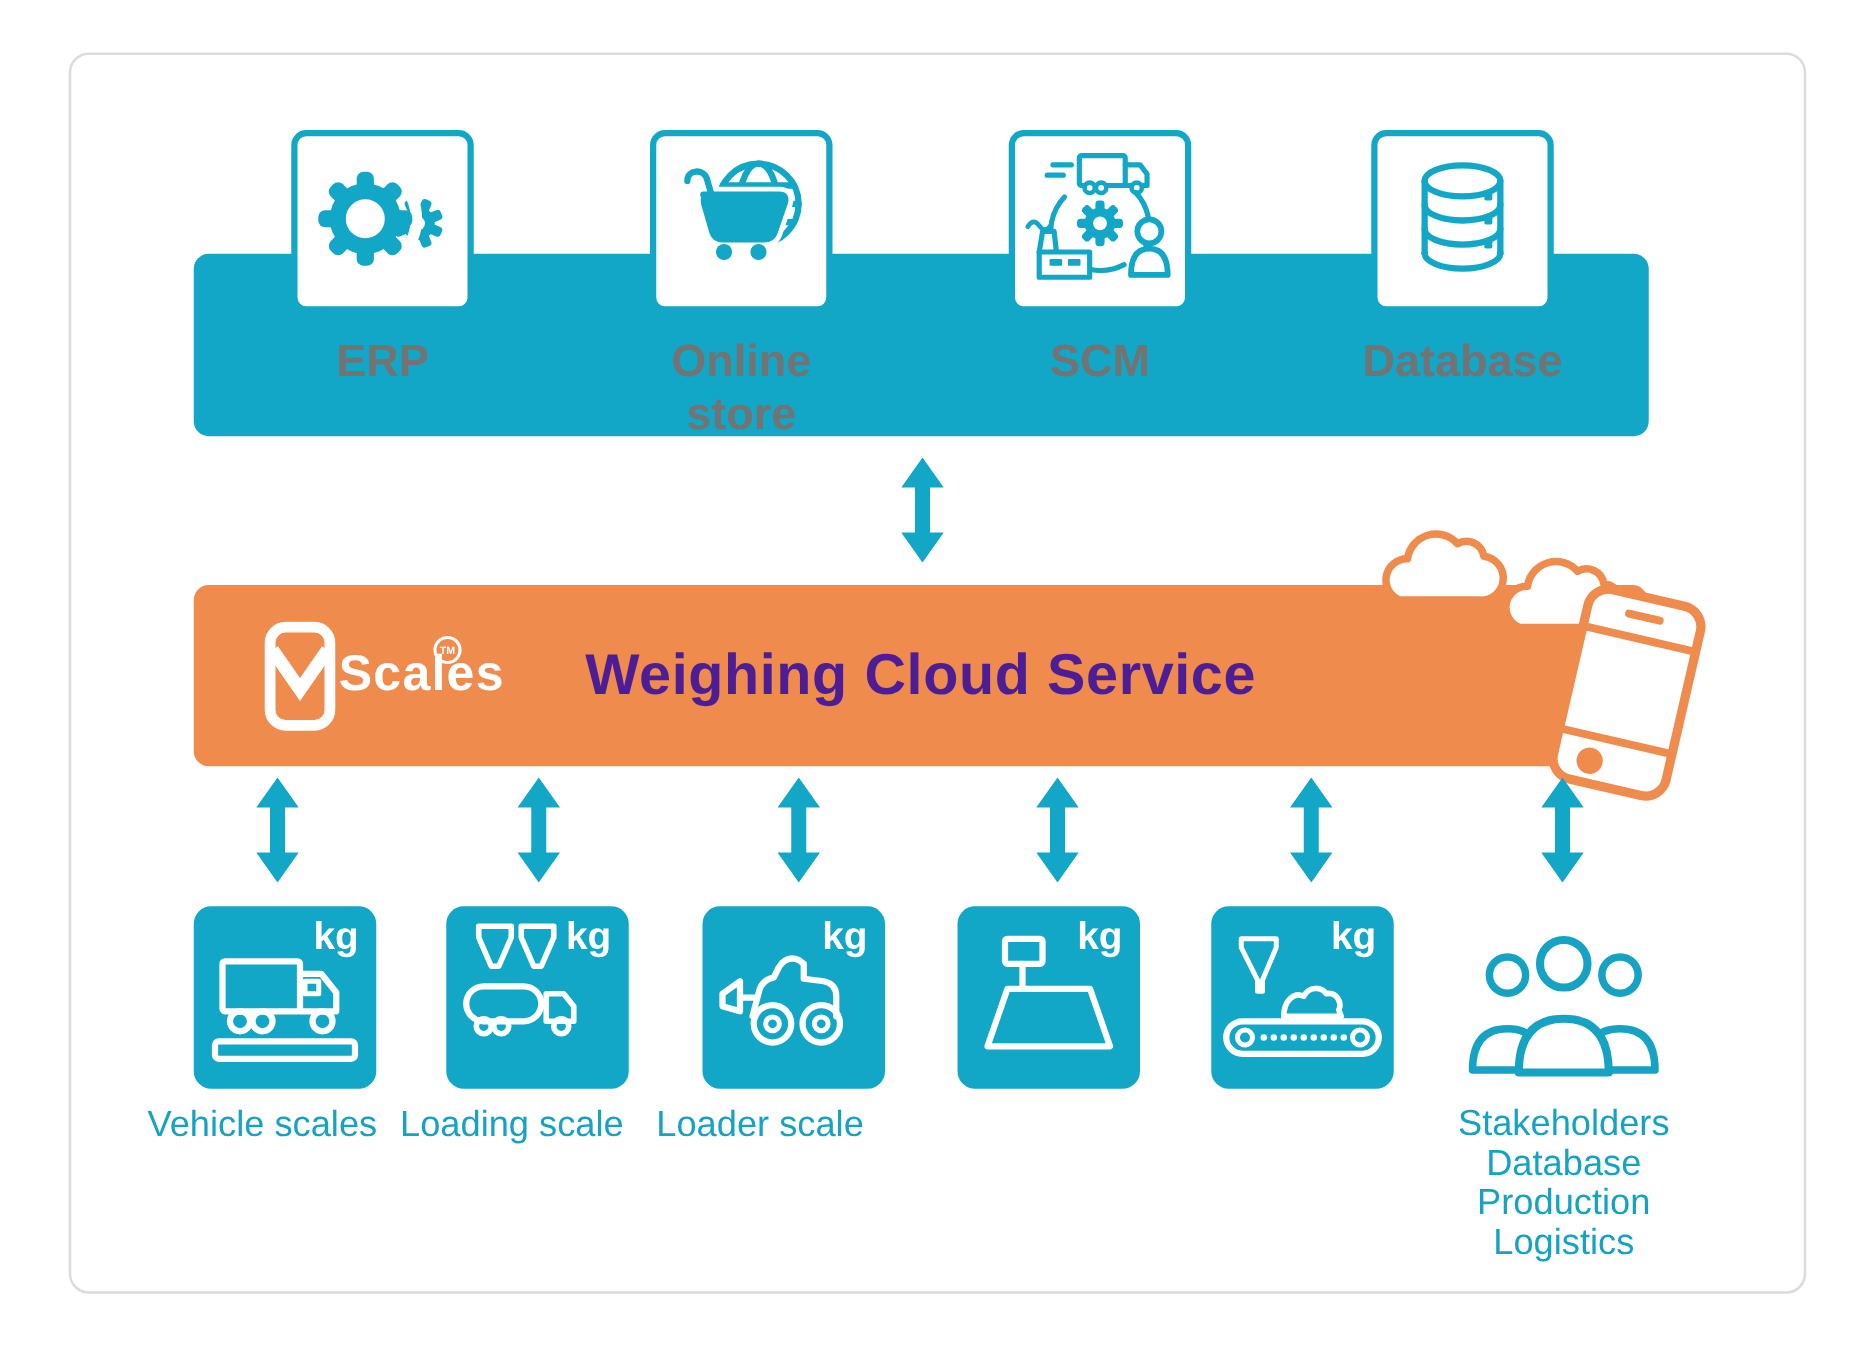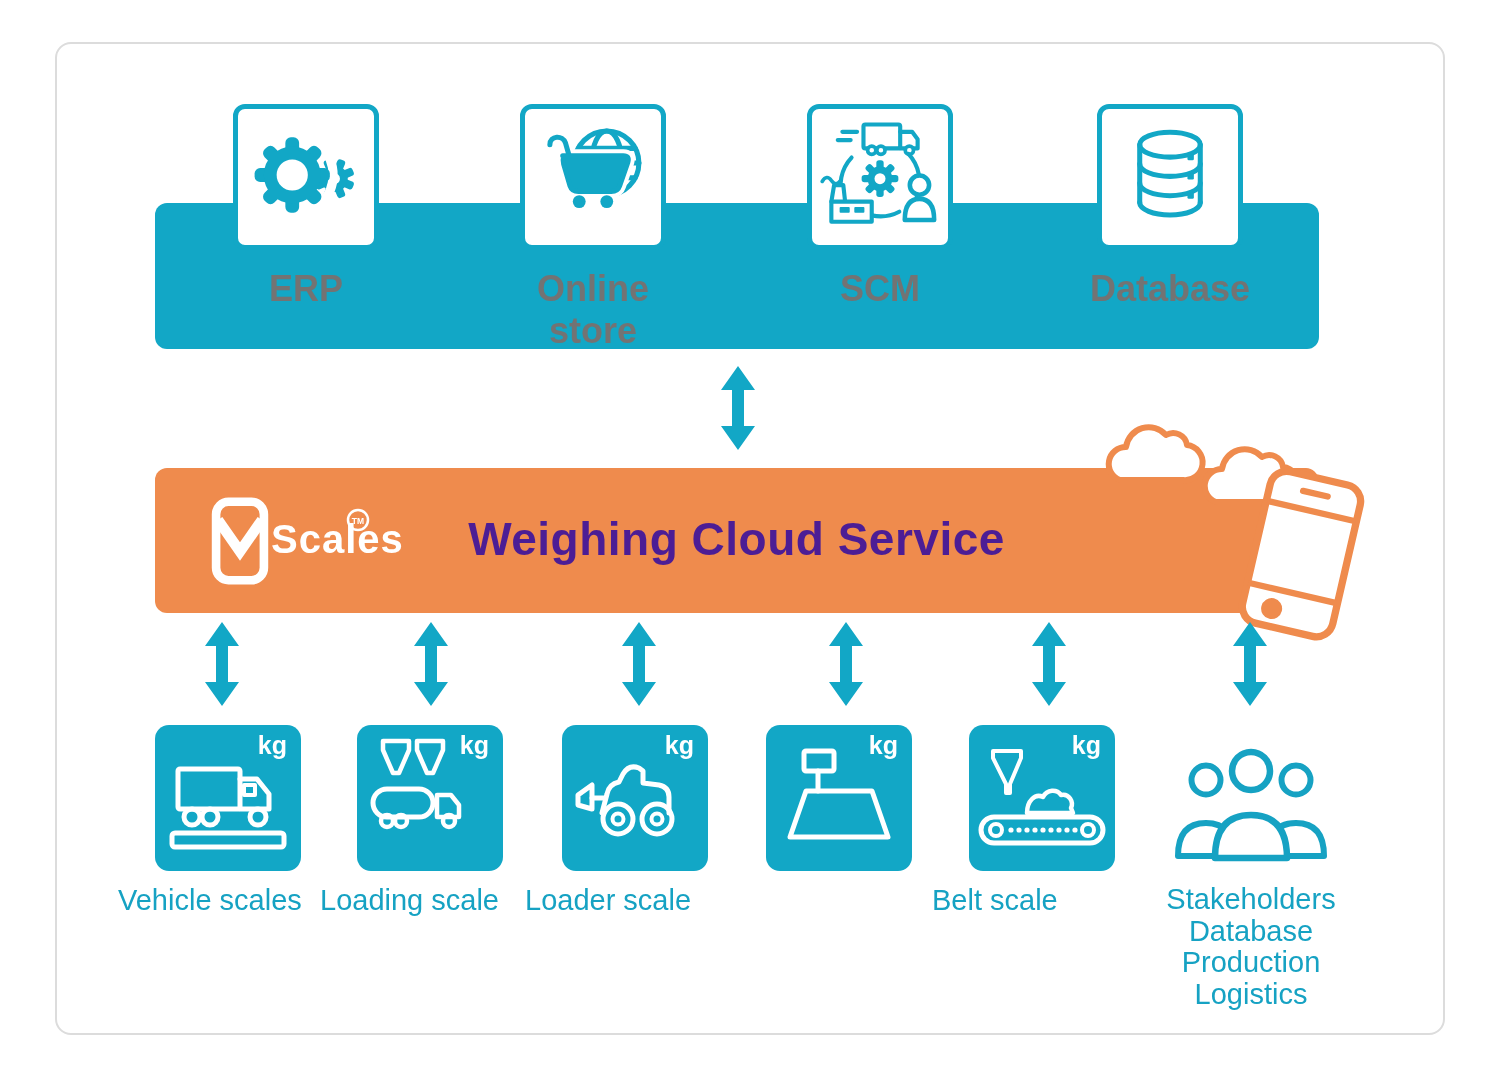--- a/index.html
+++ b/index.html
@@ -16,21 +16,21 @@
   .barlabel{top:268px;width:200px;text-align:center;color:#737373;font-size:36px;font-weight:bold;}
   
   .cloudbar{left:155px;top:468px;width:1163px;height:145px;background:#ef8b4d;border-radius:12px;}
   .cloudtitle{left:155px;top:512px;width:1163px;text-align:center;color:#4c1d95;
               font-size:46px;font-weight:bold;letter-spacing:0.5px;}
   .brandtext{left:271px;top:517px;color:#ffffff;font-size:40px;font-weight:bold;letter-spacing:1px;}
   
   .arrow{width:34px;height:84px;}
   
   .sq{top:725px;width:146px;height:146px;background:#12a7c6;border-radius:14px;}
-  .kg{position:absolute;top:6px;right:14px;color:#ffffff;font-size:25px;font-weight:bold;}
+  .kg{position:absolute;top:6px;right:14px;color:#ffffff;font-size:31px;font-weight:bold;}
   .sqicon{position:absolute;left:0;top:0;}
   .devlabel{top:884px;width:220px;text-align:left;color:#16a2c3;font-size:29px;}
   .stakeline{width:220px;text-align:center;color:#16a2c3;font-size:29px;line-height:31.5px;}
 </style>
 </head>
 <body>
 
 <div class="stage">
 
   <div class="abs card"></div>
@@ -324,20 +324,19 @@
       <g fill="#ffffff" stroke="#16a2c3" stroke-width="6.5">
         <circle cx="79" cy="33" r="19"></circle>
         <path d="M43,120 Q43,77 79,77 Q115,77 115,120 Z"></path>
       </g>
     </svg>
   </span>
 
   <div class="abs devlabel" style="left:118px">Vehicle scales</div>
   <div class="abs devlabel" style="left:320px">Loading scale</div>
   <div class="abs devlabel" style="left:525px">Loader scale</div>
-  <div class="abs devlabel" style="left:932px">Belt scale</div>
 
   <div class="abs stakeline" style="left:1141px;top:884px">Stakeholders</div>
   <div class="abs stakeline" style="left:1141px;top:915.5px">Database</div>
   <div class="abs stakeline" style="left:1141px;top:978.5px">Logistics</div>
   <div class="abs stakeline" style="left:1141px;top:947px">Production</div>
 
 </div>
 
 </body></html>

